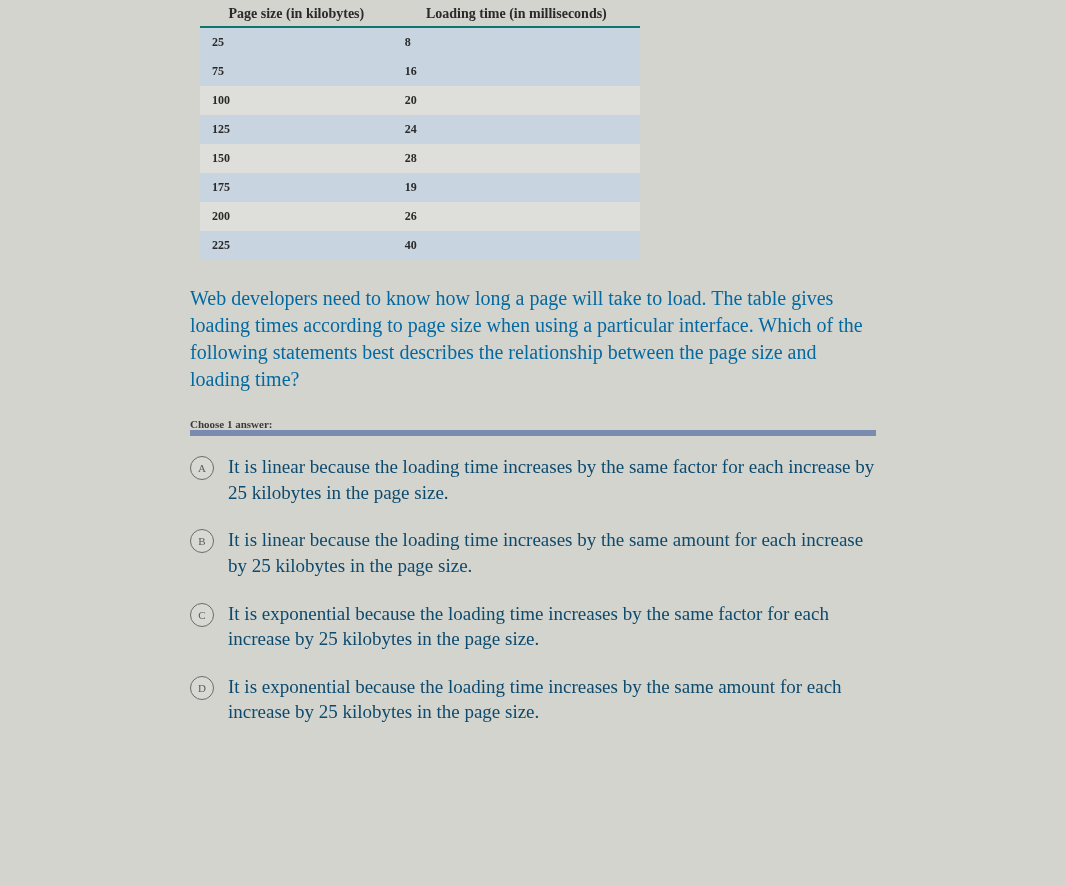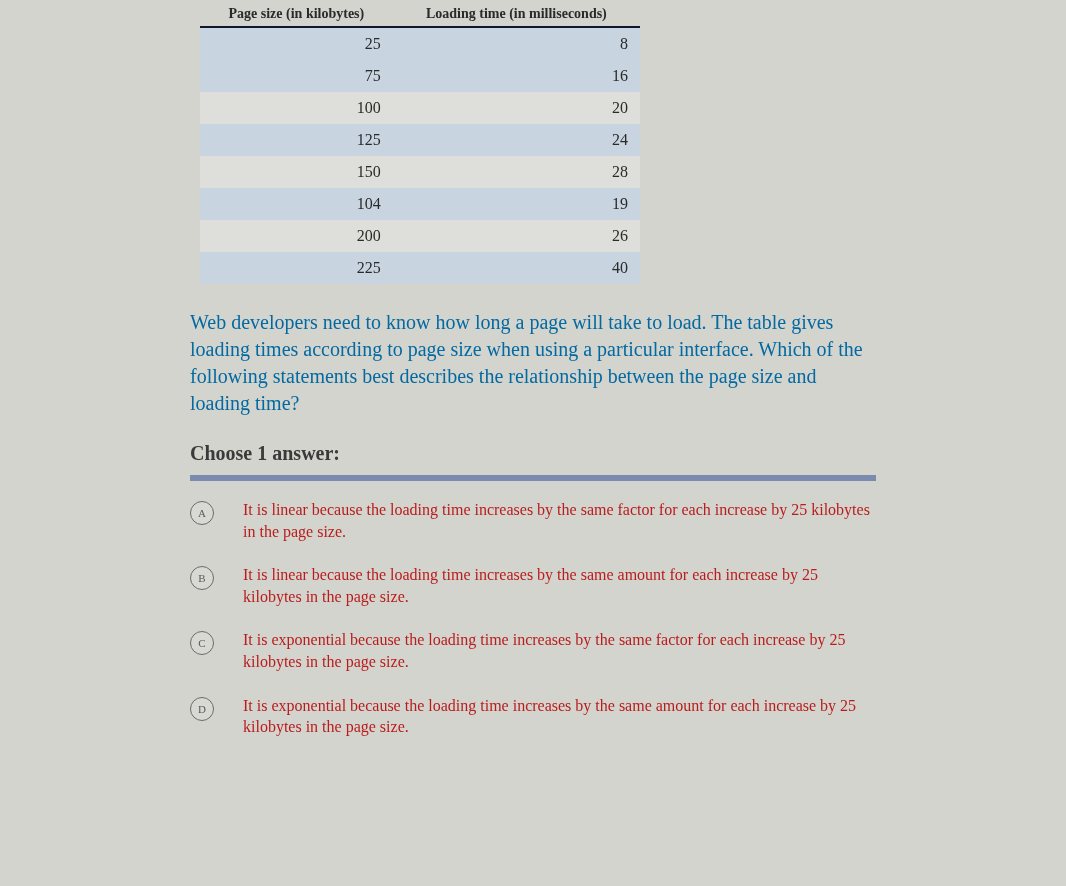--- a/index.html
+++ b/index.html
@@ -18,44 +18,43 @@
   table {
     border-collapse: collapse;
     margin: 0 auto 25px 10px;
     width: 440px;
   }
   th {
     font-weight: bold;
     font-size: 14px;
     padding: 6px 12px 4px 12px;
     text-align: center;
-    border-bottom: 2px solid #0f172a;
+    border-bottom: 2px solid #0f766e;
     color: #2a2a2a;
     background: #d4d4ce;
   }
   td {
-    font-size: 16px;
-    font-weight: normal;
-    text-align: right;
+    font-size: 12px;
+    font-weight: bold;
+    text-align: left;
     padding: 7px 12px;
     color: #2a2a2a;
   }
   tr.odd td { background: #c8d5e0; }
   tr.even td { background: #dededb; }
   .question-text {
     font-size: 20px;
     color: #0369a1;
     line-height: 1.35;
     margin: 20px 0 25px 0;
   }
   .choose {
-    font-size: 20px;
+    font-size: 11px;
     font-weight: bold;
     color: #3a3a3a;
-    margin-bottom: 10px;
   }
   .bar {
     height: 6px;
     background: #7b8bb0;
     margin-bottom: 18px;
   }
   .option {
     display: flex;
     align-items: flex-start;
     margin-bottom: 22px;
@@ -70,24 +69,23 @@
     border-radius: 50%;
     display: flex;
     align-items: center;
     justify-content: center;
     font-size: 11px;
     color: #5a5a5a;
     margin-top: 2px;
     background: #d9d9d4;
   }
   .option-text {
-    font-size: 16px;
-    color: #b91c1c;
+    font-size: 19px;
+    color: #0c4a6e;
     line-height: 1.35;
-    margin-left: 15px;
   }
 </style>
 </head>
 <body>
 
 <div class="page">
 
   <table>
     <thead>
       <tr>
@@ -110,21 +108,21 @@
         </tr>
         <tr class="odd">
           <td>125</td>
           <td>24</td>
         </tr>
         <tr class="even">
           <td>150</td>
           <td>28</td>
         </tr>
         <tr class="odd">
-          <td>104</td>
+          <td>175</td>
           <td>19</td>
         </tr>
         <tr class="even">
           <td>200</td>
           <td>26</td>
         </tr>
         <tr class="odd">
           <td>225</td>
           <td>40</td>
         </tr>

